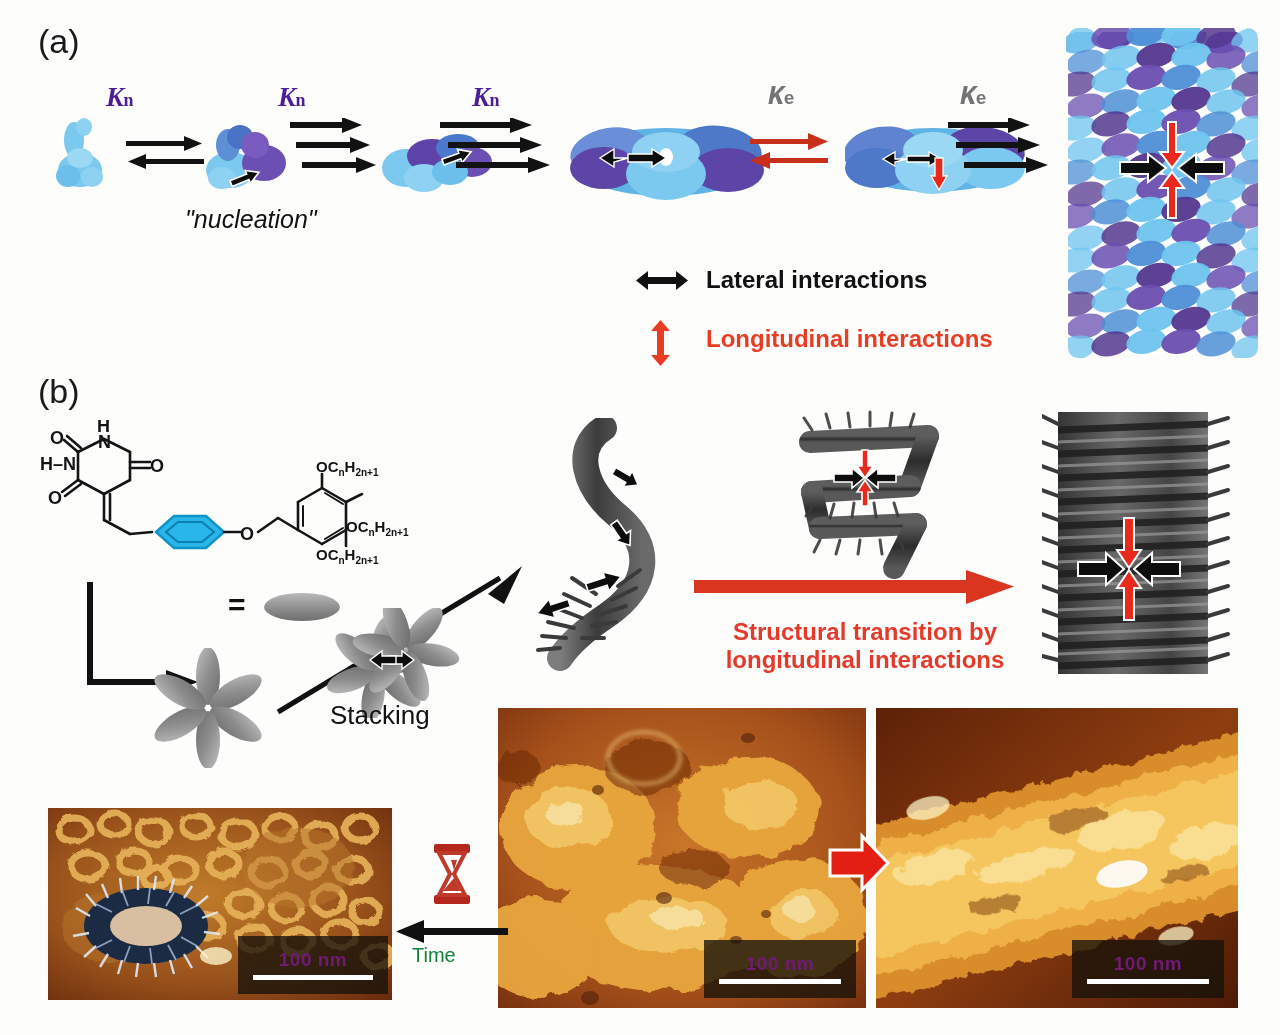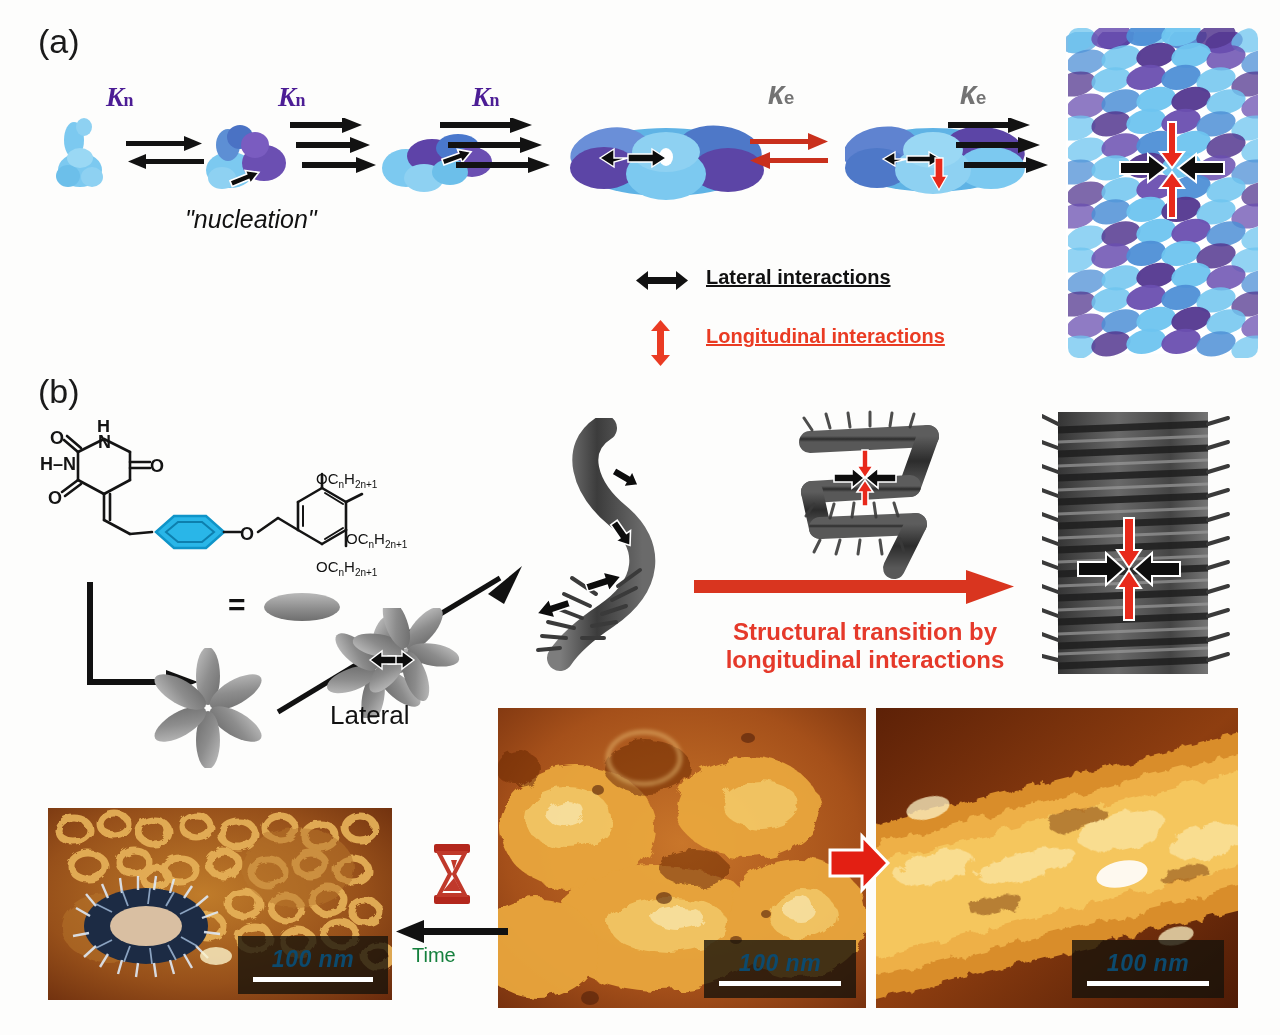--- a/index.html
+++ b/index.html
@@ -23,48 +23,48 @@
   .karrow-label {
     font-size:27px; font-style:italic; font-weight:700;
     font-family:"Liberation Serif", serif;
     letter-spacing:-0.5px; white-space:nowrap;
   }
   .karrow-label .sub { font-size:18px; font-style:normal; font-weight:600; }
   .k-black { color:#4c1d95; }
   .k-red   { color:#737373;font-family:Liberation Mono, monospace; }
 
   
-  .legend-text { font-size:20px; font-weight:700; white-space:nowrap;text-decoration:underline; }
+  .legend-text { font-size:24px; font-weight:700; white-space:nowrap; }
   .legend-black { color:#111; }
   .legend-red { color:#ea3b23; }
 
   
   .chem-label {
     position:absolute; font-family:"Liberation Sans", sans-serif;
-    font-size:15px; font-weight:400; color:#111; white-space:nowrap;margin-top:12px;
+    font-size:15px; font-weight:700; color:#111; white-space:nowrap;
   }
   .chem-label sub { font-size:10px; }
 
   .stack-text { font-size:26px; color:#111; font-weight:400; }
 
   .trans-text {
     color:#e5392a; font-size:24px; font-weight:700; line-height:1.18;
     text-align:center; white-space:nowrap;
   }
 
   
   .afm { position:absolute; overflow:hidden; }
   .scalebar-box {
     position:absolute; background:rgba(22,18,10,0.78);
     display:flex; flex-direction:column; align-items:center;
     justify-content:center;
   }
   .scalebar-text {
-    color:#0c4a6e; font-size:23px; font-weight:700; letter-spacing:0.5px;
-    font-family:"Liberation Sans", sans-serif; line-height:1;font-style:italic;
+    color:#701a75; font-size:19px; font-weight:700; letter-spacing:0.5px;
+    font-family:"Liberation Sans", sans-serif; line-height:1;
   }
   .scalebar-line { background:#fff; height:5px; width:80%; margin-top:6px; }
 
   .time-text { font-size:20px; color:#15803d; }
 </style>
 </head>
 <body>
 
 <div class="fig">
 
@@ -502,21 +502,21 @@
         <ellipse cx="0" cy="-28" rx="11" ry="26" fill="url(#gg3)" transform="rotate(280)"></ellipse>
         <ellipse cx="0" cy="-28" rx="11" ry="26" fill="url(#gg3)" transform="rotate(340)"></ellipse>
       </g>
       <g fill="#0d0d0d" stroke="#fff" stroke-width="1.4">
         <path d="M-4 -4 L10 -4 L10 -9 L22 0 L10 9 L10 4 L-4 4 Z"></path>
         <path d="M4 4 L-10 4 L-10 9 L-22 0 L-10 -9 L-10 -4 L4 -4 Z"></path>
       </g>
     </g>
   </svg>
 
-  <div class="abs stack-text" style="left:330px; top:700px;">Lateral</div>
+  <div class="abs stack-text" style="left:330px; top:700px;">Stacking</div>
 
   <svg class="abs" style="left:532px; top:418px;" width="200" height="270">
     <defs>
       <linearGradient id="fib" x1="0" y1="0" x2="1" y2="0">
         <stop offset="0%" stop-color="#7d7d7d"></stop>
         <stop offset="45%" stop-color="#3c3c3c"></stop>
         <stop offset="100%" stop-color="#6a6a6a"></stop>
       </linearGradient>
     </defs>
     <path d="M72 10 C 40 30, 52 70, 86 98 C 122 128, 118 168, 74 198 C 50 214, 36 228, 28 240" stroke="url(#fib)" stroke-width="26" fill="none" stroke-linecap="round"></path>

